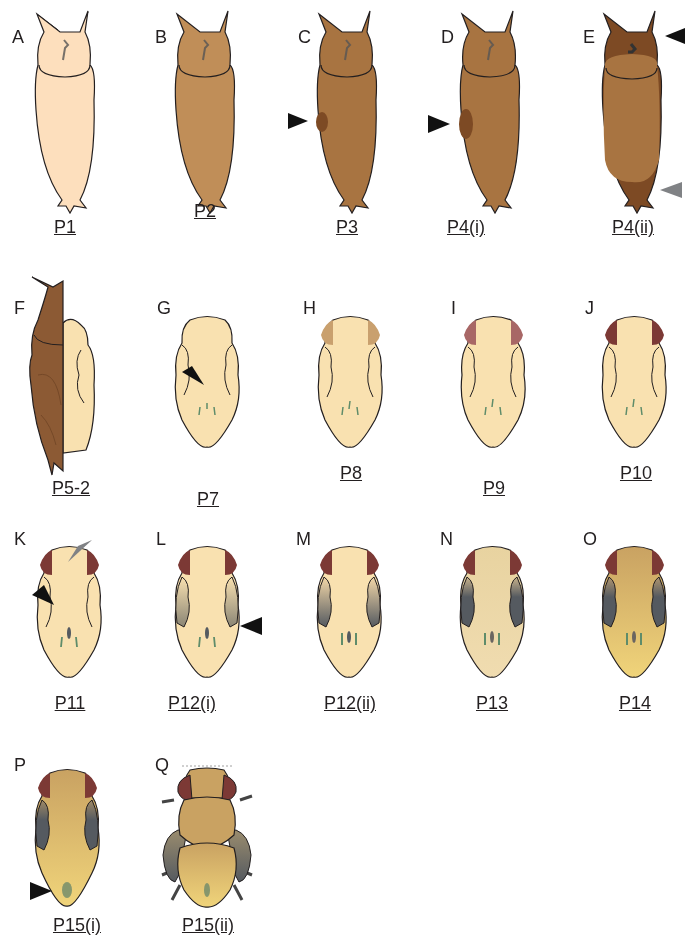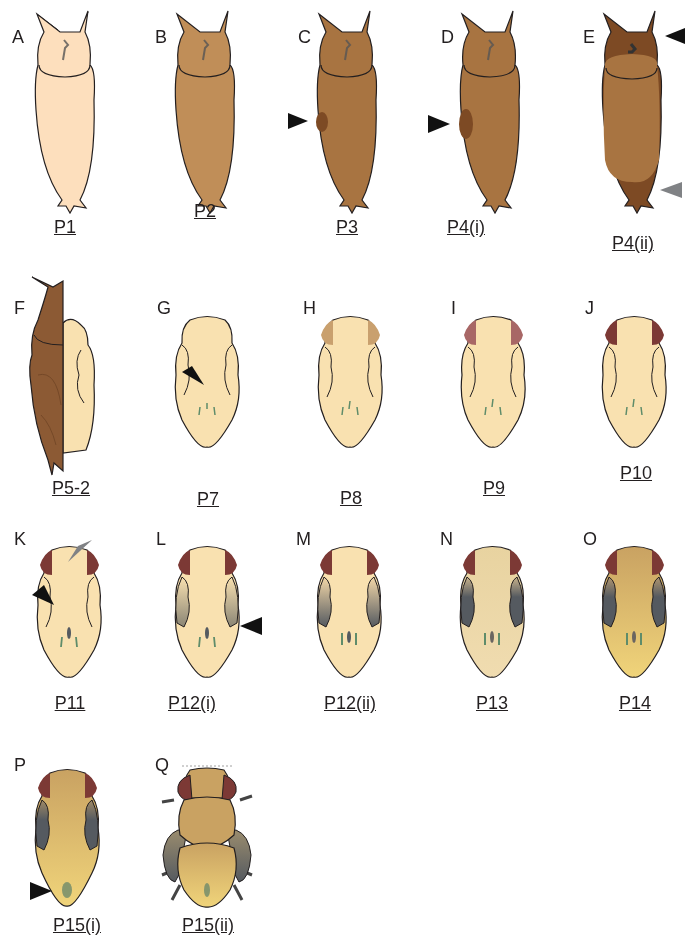--- a/index.html
+++ b/index.html
@@ -69,21 +69,21 @@
     <path d="M8,55 Q8,45 35,44 Q62,45 60,55 Q64,90 62,150 Q55,175 35,172 Q12,172 8,150 Q5,100 8,55 Z" fill="#a87441"></path>
     <path d="M9,58 Q9,68 35,69 Q60,68 60,58" fill="none" stroke="#231f20" stroke-width="1.2"></path>
     <path d="M34,34 l4,5 l-3,3 l-4,0" stroke="#333" stroke-width="3" fill="none"></path>
   </svg>
   <svg class="fig" style="left:665px;top:28px" width="20" height="16">
       <polygon points="20,0 0,8 20,16" fill="#111"></polygon>
     </svg>
   <svg class="fig" style="left:660px;top:182px" width="22" height="16">
       <polygon points="22,0 0,8 22,16" fill="#808285"></polygon>
     </svg>
-  <span class="stage-label" style="left:573px;top:233px">P4(ii)</span>
+  <span class="stage-label" style="left:573px;top:217px">P4(ii)</span>
 </div>
 
 <div class="panel">
   <span class="panel-letter" style="left:14px;top:299px">F</span>
   <svg class="fig" style="left:26px;top:275px" width="80" height="200" viewBox="0 0 80 200">
     <path d="M37,48 Q45,40 55,50 Q62,55 62,70 Q70,80 68,110 Q70,150 60,175 L37,178 Z" fill="#f9e1b0" stroke="#231f20" stroke-width="1.2"></path>
     <path d="M55,75 Q48,85 53,100 Q48,115 58,128" fill="none" stroke="#231f20" stroke-width="1"></path>
     <path d="M6,2 L27,12 L37,6 L37,196 L28,188 L26,200 L22,185 Q8,150 5,110 Q2,90 6,80 Q4,60 12,45 Q20,20 22,12 Z" fill="#8c5a34" stroke="#231f20" stroke-width="1.2"></path>
     <path d="M8,60 Q12,70 37,70" fill="none" stroke="#231f20" stroke-width="1"></path>
     <path d="M12,100 Q30,95 35,130 M15,140 Q25,150 30,170" stroke="#6e4424" stroke-width="0.8" fill="none"></path>
@@ -105,21 +105,21 @@
 </div>
 
 <div class="panel">
   <span class="panel-letter" style="left:303px;top:299px">H</span>
   <svg class="fig" style="left:313px;top:315px" width="75" height="135" viewBox="0 0 75 135">
     <path d="M20,5 Q37,-2 55,5 Q63,12 62,28 Q70,40 68,60 Q72,85 62,105 Q45,135 37,132 Q28,135 12,105 Q3,85 6,60 Q4,40 12,28 Q11,12 20,5 Z" fill="#f9e1b0" stroke="#231f20" stroke-width="1.2"></path>
     <path d="M20,5 Q12,8 8,20 Q10,30 20,30 Z M55,5 Q63,8 67,20 Q65,30 55,30 Z" fill="#c9a06e"></path>
     <path d="M12,32 Q20,37 18,52 Q22,67 14,82 M62,32 Q54,37 56,52 Q52,67 60,82" fill="none" stroke="#231f20" stroke-width="1"></path>
     <path d="M30,92 l-1,8 M37,86 l-1,8 M44,92 l1,8" stroke="#5f8c6a" stroke-width="1.5"></path>
   </svg>
-  <span class="stage-label" style="left:291px;top:488px">P8</span>
+  <span class="stage-label" style="left:291px;top:463px">P8</span>
 </div>
 
 <div class="panel">
   <span class="panel-letter" style="left:451px;top:299px">I</span>
   <svg class="fig" style="left:456px;top:315px" width="75" height="135" viewBox="0 0 75 135">
     <path d="M20,5 Q37,-2 55,5 Q63,12 62,28 Q70,40 68,60 Q72,85 62,105 Q45,135 37,132 Q28,135 12,105 Q3,85 6,60 Q4,40 12,28 Q11,12 20,5 Z" fill="#f9e1b0" stroke="#231f20" stroke-width="1.2"></path>
     <path d="M20,5 Q12,8 8,20 Q10,30 20,30 Z M55,5 Q63,8 67,20 Q65,30 55,30 Z" fill="#a86766"></path>
     <path d="M12,32 Q20,37 18,52 Q22,67 14,82 M62,32 Q54,37 56,52 Q52,67 60,82" fill="none" stroke="#231f20" stroke-width="1"></path>
     <path d="M30,92 l-1,8 M37,84 l-1,8 M44,92 l1,8" stroke="#5f8c6a" stroke-width="1.5"></path>
   </svg>

